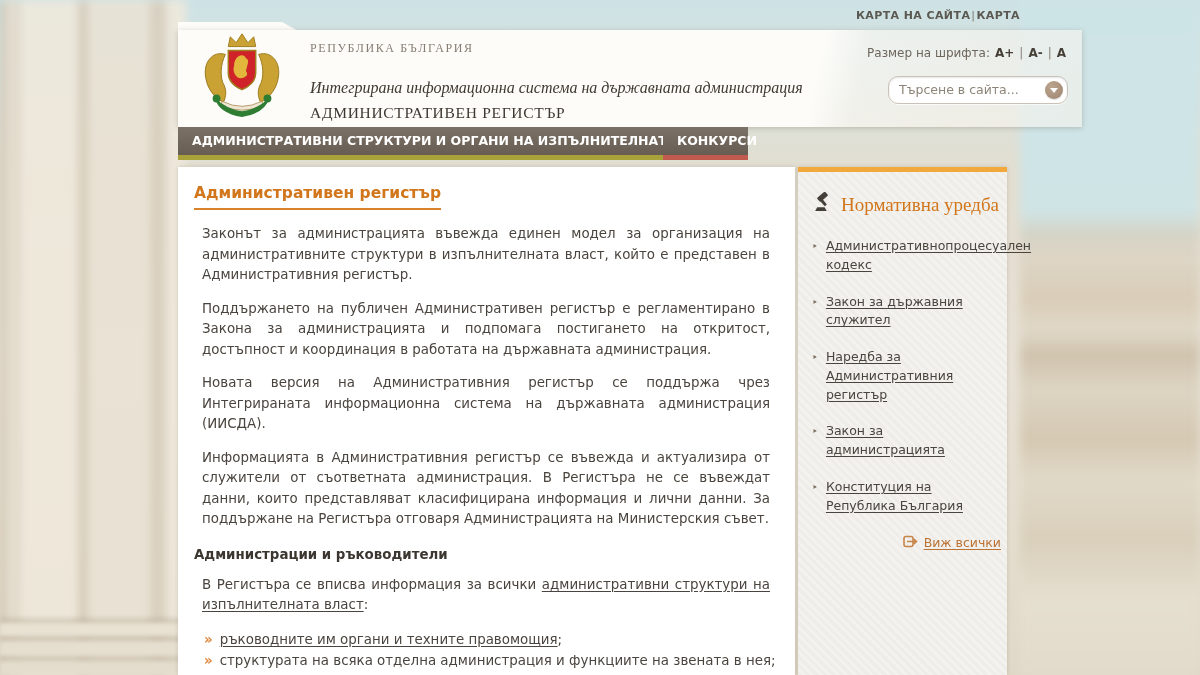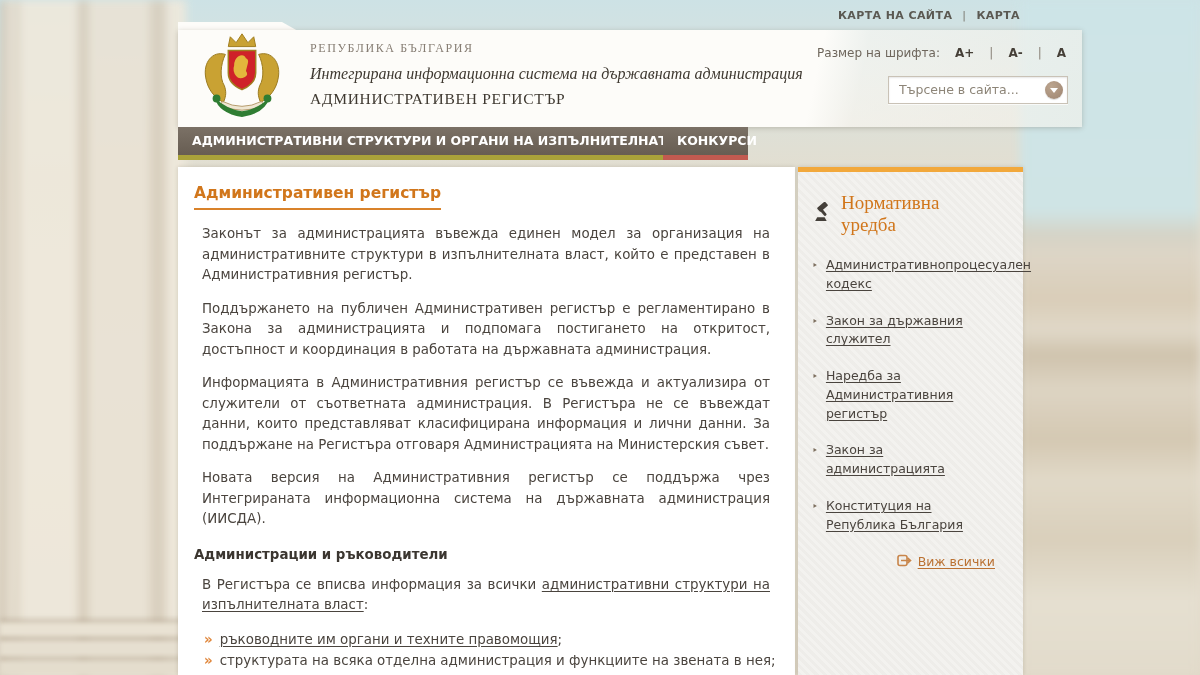--- a/index.html
+++ b/index.html
@@ -13,46 +13,46 @@
     background:linear-gradient(180deg,#cde2e5 0%,#d7e2df 10%,#e3ded0 26%,#e8e2d6 55%,#e5decf 80%,#e0d8c8 100%);}
   .bg-left{position:absolute;left:0;top:0;width:186px;height:100%;opacity:.9;filter:blur(4px);
     background:linear-gradient(90deg,#cdc2b0 0 6px,#e8e1d3 6px 14px,#ded5c5 14px 20px,#efe9dc 20px 78px,#d6ccba 78px 88px,#eae3d5 88px 150px,#d9cfbe 150px 166px,#efe9dc 166px 186px);}
   .bg-steps{position:absolute;left:0;bottom:0;width:310px;height:56px;filter:blur(2.5px);
     background:linear-gradient(180deg,rgba(140,120,95,.40) 0 3px,#e9e2d3 3px 18px,rgba(140,120,95,.45) 18px 21px,#e6dfd0 21px 38px,rgba(140,120,95,.40) 38px 41px,#e4ddcd 41px 56px);}
   .bg-right{position:absolute;right:0;top:0;width:180px;height:100%;filter:blur(5px);
     background:linear-gradient(180deg,#cde4e7 0px,#cfe4e5 210px,#d5d3c6 235px,#ddd5c6 255px,#d9cdb8 300px,#e0d8c8 330px,#cfc3ad 355px,#ddd4c3 390px,#d4c8b2 440px,#e1d9c8 480px,#d9cfbb 540px,#e5dfd0 600px,#e2dbcb 675px);}
 
   
   .top-links{position:absolute;top:9px;right:180px;font-size:11px;font-weight:700;
-    letter-spacing:.4px;color:#5b5952;display:flex;gap:10px;align-items:center;}
+    letter-spacing:.4px;color:#5b5952;display:flex;gap:1px;align-items:center;}
   .top-links a{color:#5b5952;text-decoration:none;cursor:pointer;}
   .top-sep{font-weight:400;color:#7b7970;}
 
   
   .wrapper{position:absolute;left:178px;top:0;width:845px;height:675px;}
 
   .header-tab{position:absolute;left:0;top:22px;width:120px;height:9px;background:#fdfcf9;
     clip-path:polygon(0 0,104px 0,120px 100%,0 100%);}
   .header-box{position:absolute;left:0;top:30px;width:904px;height:97px;
     background:linear-gradient(102deg,#fdfcf9 0%,#fdfcf9 70%,rgba(253,250,245,.62) 75%,rgba(250,245,237,.55) 100%);
     box-shadow:0 1px 5px rgba(90,80,60,.28);}
 
   .coa{position:absolute;left:14px;top:-3px;}
 
   .header-titles{position:absolute;left:132px;top:11px;}
   .ht-country{font-family:"Liberation Serif",serif;font-size:12px;letter-spacing:1.6px;color:#867d73;}
-  .ht-system{font-family:"Liberation Serif",serif;font-style:italic;font-size:16px;color:#3e3830;margin-top:9px;}
+  .ht-system{font-family:"Liberation Serif",serif;font-style:italic;font-size:16px;color:#3e3830;margin-top:23px;}
   .ht-register{font-family:"Liberation Serif",serif;font-size:15.5px;letter-spacing:.7px;color:#3e3830;margin-top:7px;}
 
-  .font-controls{position:absolute;right:16px;top:16px;font-size:12px;color:#6e665c;display:flex;gap:15px;align-items:center;}
+  .font-controls{position:absolute;right:16px;top:16px;font-size:12px;color:#6e665c;display:flex;gap:5px;align-items:center;}
   .font-controls a{color:#453f37;font-weight:700;text-decoration:none;cursor:pointer;}
   .fc-sep{color:#8a8278;}
 
   .search-box{position:absolute;right:14px;top:46px;width:178px;height:26px;background:#fff;
-    border:1px solid #c9c2b6;border-radius:0;
+    border:1px solid #c9c2b6;border-radius:10px;
     box-shadow:inset 0 1px 2px rgba(0,0,0,.10),0 1px 0 rgba(255,255,255,.7);margin-left:38px;}
   .search-box input{position:absolute;left:2px;top:1px;width:140px;height:22px;border:none;background:transparent;
     padding:0 8px;font-size:12.5px;color:#6e665c;outline:none;font-family:"DejaVu Sans",sans-serif;}
   .search-box input::placeholder{color:#8d8578;}
   .search-btn{position:absolute;right:4px;top:4px;width:18px;height:18px;border-radius:50%;border:none;cursor:pointer;
     background:radial-gradient(circle at 35% 30%,#bca58f,#9d8470);box-shadow:0 1px 1px rgba(0,0,0,.15);}
   .chev{position:absolute;left:5px;top:7px;width:0;height:0;
     border-left:4px solid transparent;border-right:4px solid transparent;border-top:5px solid #fff;}
 
   
@@ -71,24 +71,24 @@
   .page-title{display:inline-block;font-size:15.5px;font-weight:700;color:#d1761b;
     border-bottom:2px solid #d9822a;padding-bottom:6px;margin:5px 0 1px;}
   .main p{font-size:13.4px;line-height:1.53;color:#4a443e;text-align:justify;margin:13px 8px;}
   .main a{color:#4a443e;text-decoration:underline;text-underline-offset:2px;cursor:pointer;}
   .sec-title{font-size:13.4px;font-weight:700;color:#3b3630;margin:17px 0 0;}
   ul.blist{margin:10px 0 10px 10px;padding:0;list-style:none;}
   ul.blist li{display:flex;gap:7px;font-size:13.4px;line-height:1.64;color:#4a443e;}
   .bullet-marker{color:#e0873c;font-weight:700;flex:0 0 auto;}
 
   
-  .sidebar{position:absolute;left:620px;top:167px;width:225px;height:508px;
+  .sidebar{position:absolute;left:620px;top:167px;width:209px;height:508px;
     background-color:#f3f2ef;
     background-image:repeating-linear-gradient(45deg,rgba(120,110,95,.04) 0 3px,rgba(255,255,255,0) 3px 6px);
-    border-top:5px solid #f2a83b;box-sizing:border-box;padding:16px 26px 0 14px;
+    border-top:5px solid #f2a83b;box-sizing:border-box;padding:16px 4px 0 14px;
     box-shadow:0 0 4px rgba(90,80,60,.22);}
   .sb-header{display:flex;align-items:center;gap:8px;margin:4px 0 2px;}
   .sb-title{font-family:"Liberation Serif",serif;font-size:19px;color:#d1761b;}
   .sb-links{margin-top:20px;}
   .sb-row{display:flex;gap:8px;margin-bottom:18px;font-size:12.5px;line-height:1.5;}
   .sb-marker{color:#7d6f5f;font-size:10px;margin-top:2px;flex:0 0 auto;}
   .sb-row a{color:#4a443e;text-decoration:underline;text-underline-offset:2px;cursor:pointer;}
   .view-all{display:flex;justify-content:flex-end;align-items:center;gap:6px;margin-top:12px;padding-right:2px;}
   .view-all a{color:#bb7233;font-size:12.5px;text-decoration:underline;text-underline-offset:2px;cursor:pointer;}
 </style>
@@ -152,22 +152,22 @@
   <div class="nav">
     <div class="nav-item n1">АДМИНИСТРАТИВНИ СТРУКТУРИ И ОРГАНИ НА ИЗПЪЛНИТЕЛНАТА</div>
     <div class="nav-item n3">КОНКУРСИ</div>
   </div>
 
   <div class="main">
     <h1 class="page-title">Административен регистър</h1>
 
     <p>Законът за администрацията въвежда единен модел за организация на административните структури в изпълнителната власт, който е представен в Административния регистър.</p>
     <p>Поддържането на публичен Административен регистър е регламентирано в Закона за администрацията и подпомага постигането на откритост, достъпност и координация в работата на държавната администрация.</p>
+    <p>Новата версия на Административния регистър се поддържа чрез Интегрираната информационна система на държавната администрация (ИИСДА).</p>
     <p>Информацията в Административния регистър се въвежда и актуализира от служители от съответната администрация. В Регистъра не се въвеждат данни, които представляват класифицирана информация и лични данни. За поддържане на Регистъра отговаря Администрацията на Министерския съвет.</p>
-    <p>Новата версия на Административния регистър се поддържа чрез Интегрираната информационна система на държавната администрация (ИИСДА).</p>
 
     <h2 class="sec-title">Администрации и ръководители</h2>
 
     <p><span>В Регистъра се вписва информация за всички </span><a>административни структури на изпълнителната власт</a><span>:</span></p>
 
     <ul class="blist">
       <li>
         <span class="bullet-marker">»</span>
         <span><a>ръководните им органи и техните правомощия</a><span>;</span></span>
       </li>

